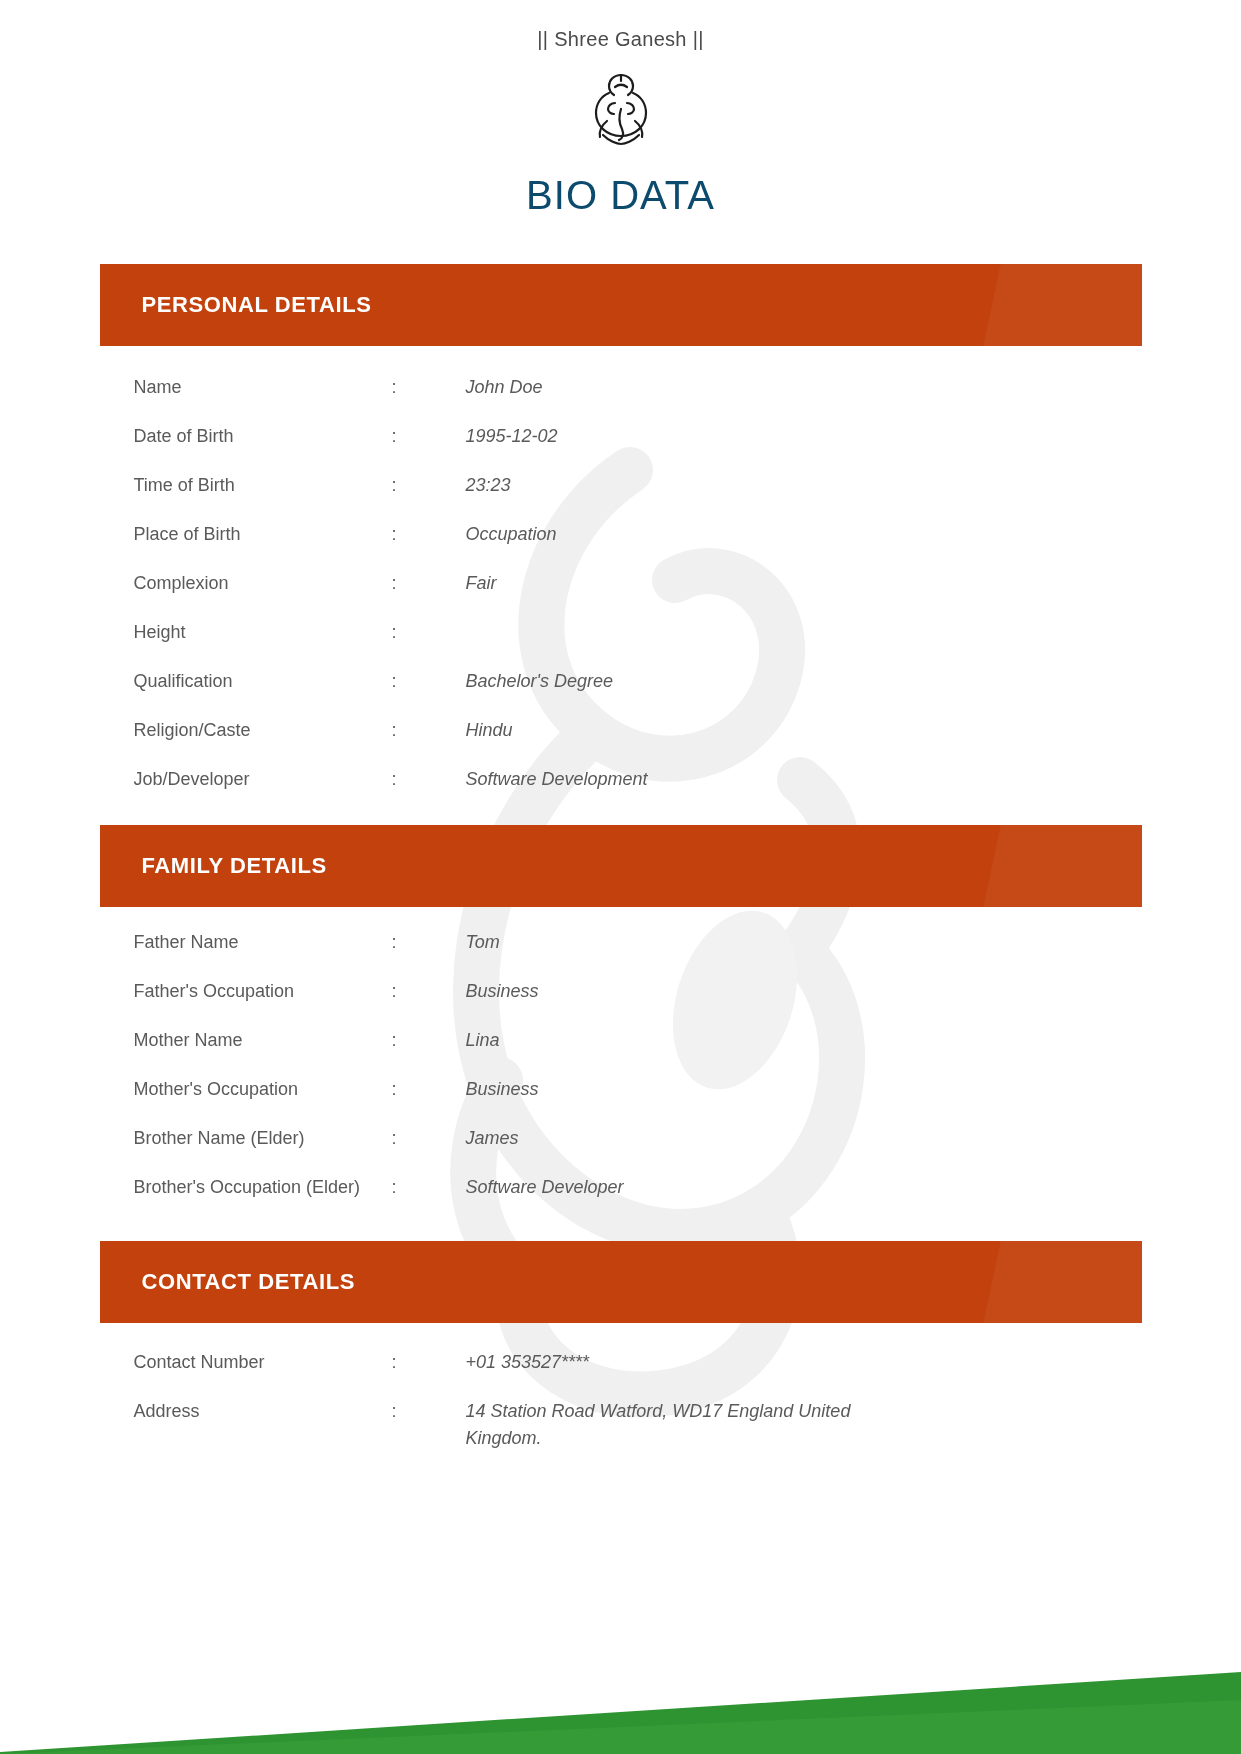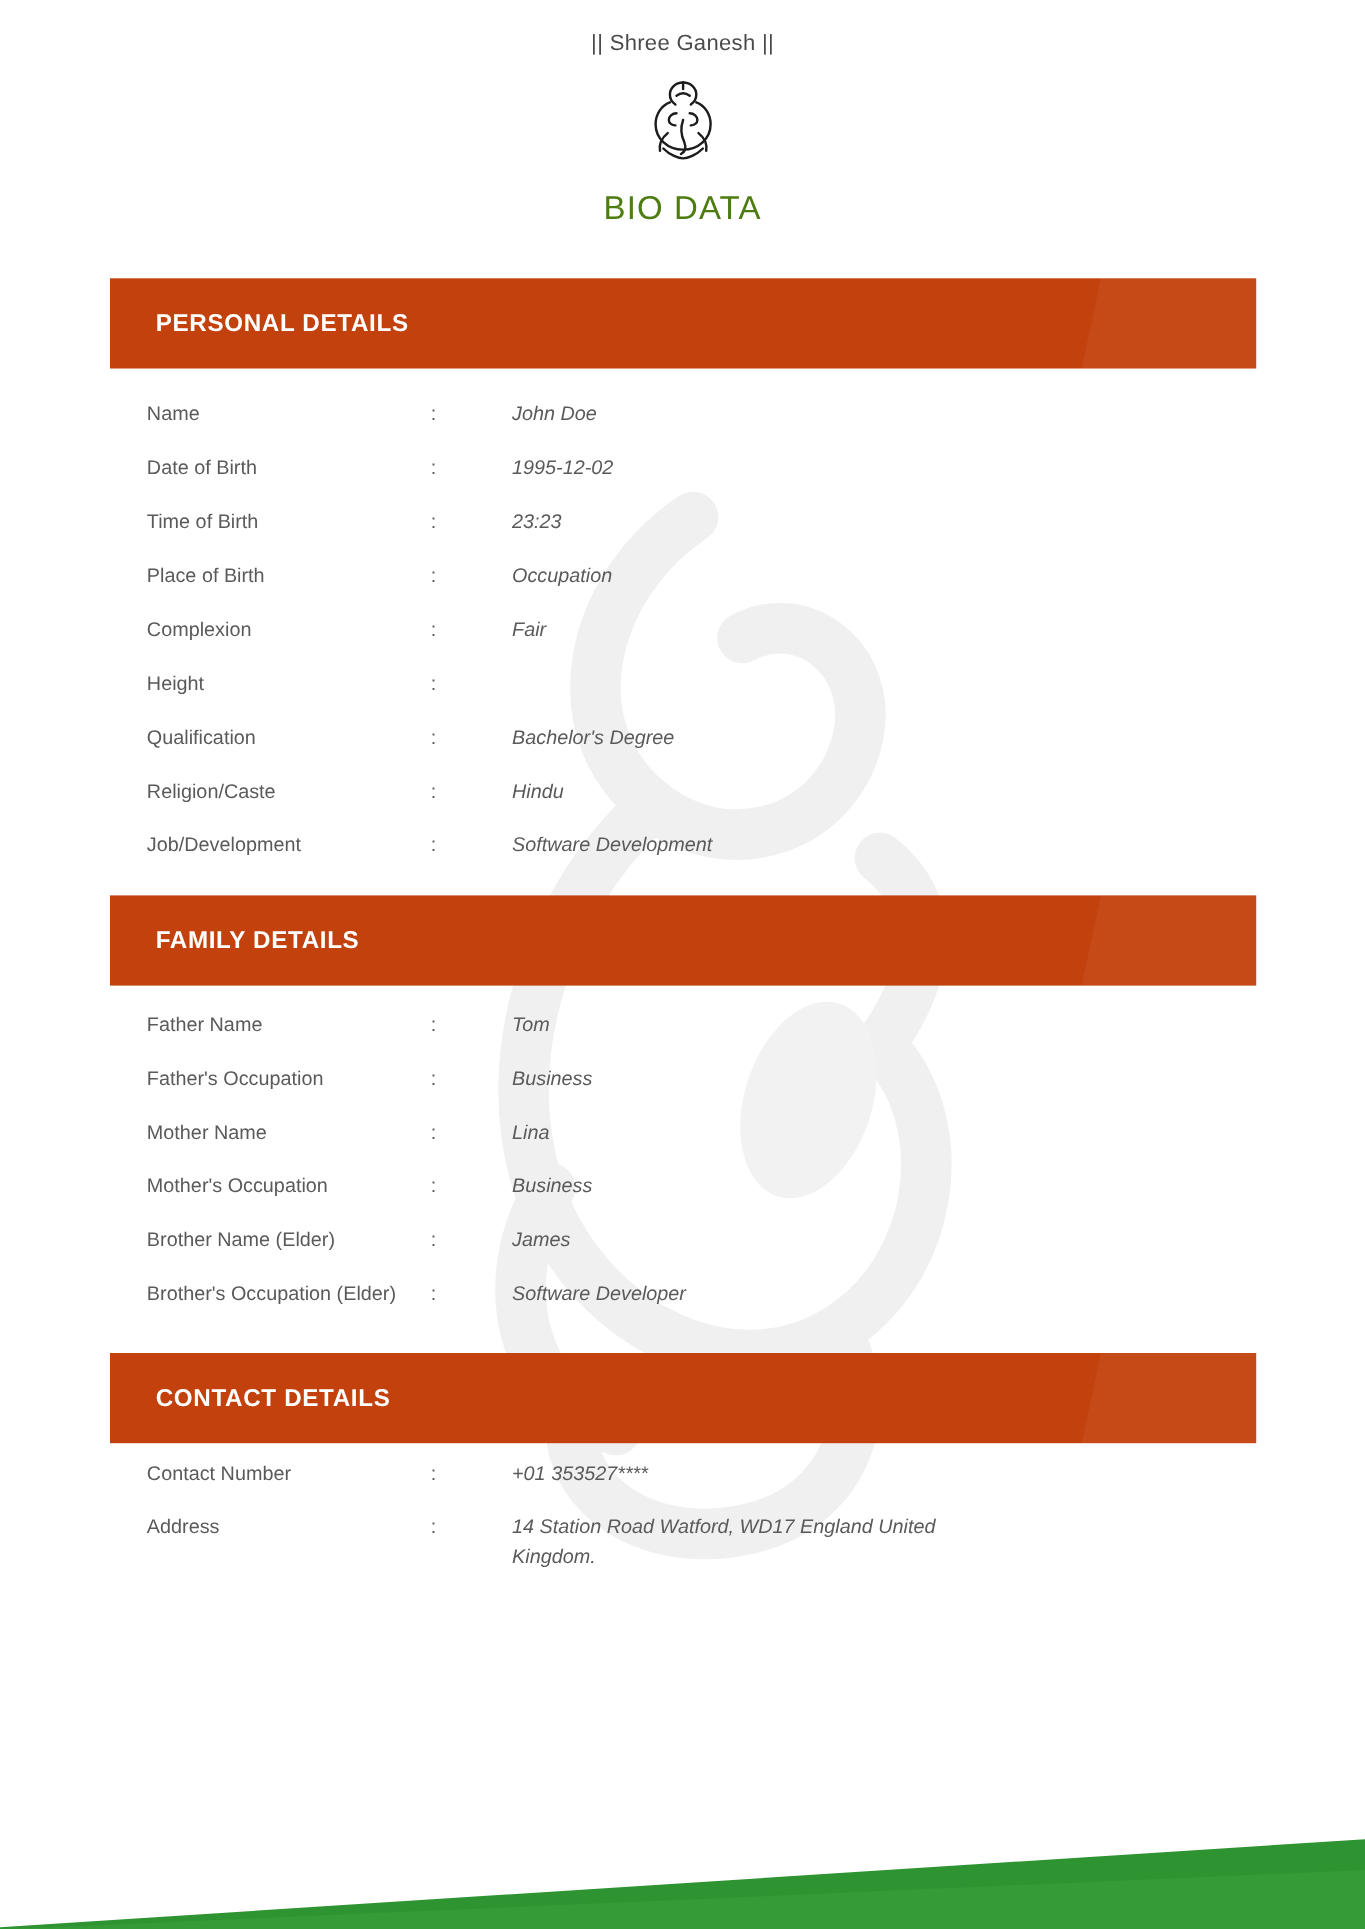--- a/index.html
+++ b/index.html
@@ -51,23 +51,23 @@
   .ganesh-symbol {
     margin-top: 18px;
     height: 82px;
     display: flex;
     align-items: center;
     justify-content: center;
   }
   .ganesh-symbol svg { display: block; }
   .biodata-title {
     margin-top: 22px;
-    font-size: 30px;
+    font-size: 40px;
     letter-spacing: 1px;
-    color: #4d7c0f;
+    color: #0c4a6e;
   }
 
   
   .content {
     position: relative;
     z-index: 2;
     margin-top: 46px;
   }
   .section-bar {
     position: relative;
@@ -128,21 +128,21 @@
   }
   .row .value {
     flex: 1 1 auto;
     color: #5a5a5a;
     max-width: 430px;
     font-style: italic;
   }
 
   .sec-personal .rows { padding-top: 28px; padding-bottom: 10px; }
   .sec-family .rows { padding-top: 22px; padding-bottom: 12px; }
-  .sec-contact .rows { padding-top: 14px; }
+  .sec-contact .rows { padding-top: 26px; }
 
   .gap-before-family { height: 22px; }
   .gap-before-contact { height: 28px; }
 
   
   .footer-wedge {
     position: absolute;
     left: 0;
     bottom: 0;
     width: 1241px;
@@ -235,21 +235,21 @@
           <div class="label">Qualification</div>
           <div class="colon">:</div>
           <div class="value">Bachelor's Degree</div>
         </div>
         <div class="row">
           <div class="label">Religion/Caste</div>
           <div class="colon">:</div>
           <div class="value">Hindu</div>
         </div>
         <div class="row">
-          <div class="label">Job/Development</div>
+          <div class="label">Job/Developer</div>
           <div class="colon">:</div>
           <div class="value">Software Development</div>
         </div>
       </div>
     </div>
 
     <div class="gap-before-family"></div>
 
     <div class="sec-family">
       <div class="section-bar">

